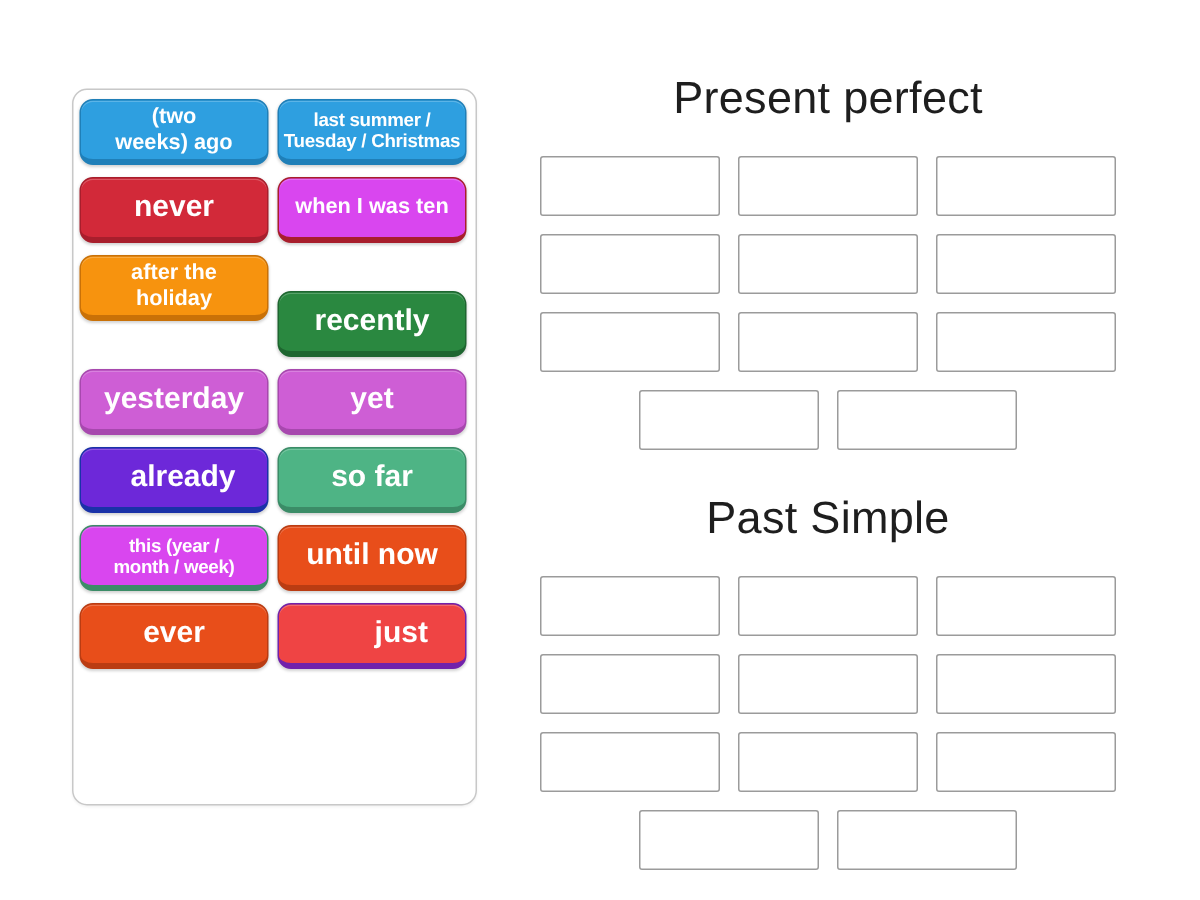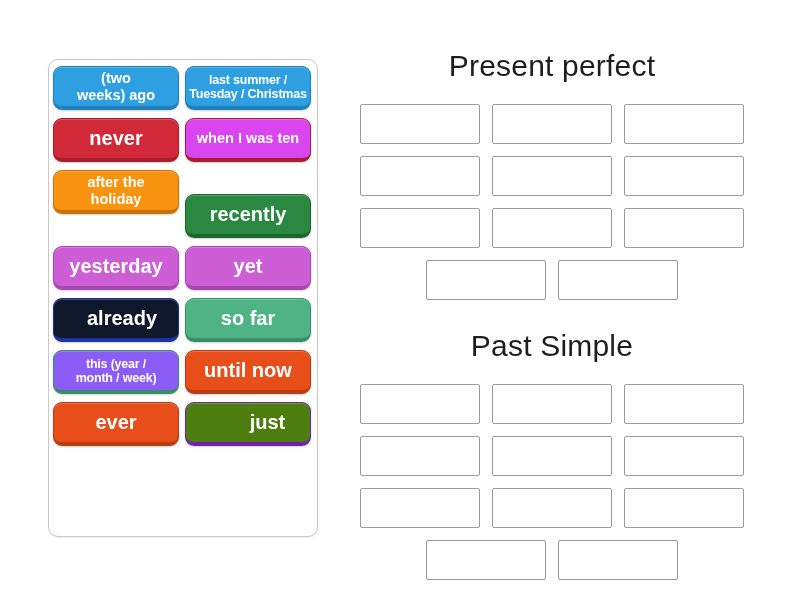--- a/index.html
+++ b/index.html
@@ -103,27 +103,27 @@
 weeks) ago</div>
       <div class="tile tile-sm" style="background-color: rgb(46, 159, 224); border-color: rgb(31, 127, 184);">last summer /
 Tuesday / Christmas</div>
       <div class="tile tile-lg" style="background-color: rgb(210, 41, 57); border-color: rgb(168, 30, 44);">never</div>
       <div class="tile tile-md" style="background-color: #d946ef; border-color: rgb(168, 30, 44);">when I was ten</div>
       <div class="tile tile-md" style="background-color: rgb(247, 147, 14); border-color: rgb(201, 113, 7);">after the
 holiday</div>
       <div class="tile tile-lg" style="background-color: rgb(42, 136, 64); border-color: rgb(30, 102, 48); margin-top: 24px;">recently</div>
       <div class="tile tile-lg" style="background-color: rgb(206, 94, 213); border-color: rgb(167, 72, 174);">yesterday</div>
       <div class="tile tile-lg" style="background-color: rgb(206, 94, 213); border-color: rgb(167, 72, 174);">yet</div>
-      <div class="tile tile-lg" style="background-color: #0f172a; border-color: rgb(26, 50, 168); padding-left: 14px;">already</div>
+      <div class="tile tile-lg" style="background-color: #6d28d9; border-color: rgb(26, 50, 168); padding-left: 14px;">already</div>
       <div class="tile tile-lg" style="background-color: rgb(78, 180, 133); border-color: rgb(59, 140, 103);">so far</div>
-      <div class="tile tile-sm" style="background-color: #8b5cf6; border-color: rgb(59, 140, 103);">this (year /
+      <div class="tile tile-sm" style="background-color: #d946ef; border-color: rgb(59, 140, 103);">this (year /
 month / week)</div>
       <div class="tile tile-lg" style="background-color: rgb(232, 78, 26); border-color: rgb(186, 60, 18);">until now</div>
       <div class="tile tile-lg" style="background-color: rgb(232, 78, 26); border-color: rgb(186, 60, 18);">ever</div>
-      <div class="tile tile-lg" style="background-color: #4d7c0f; border-color: rgb(113, 34, 171); padding-left: 41px;">just</div>
+      <div class="tile tile-lg" style="background-color: #ef4444; border-color: rgb(113, 34, 171); padding-left: 41px;">just</div>
     </div>
 
   <div class="groups-area">
     <section class="group">
       <h1 class="group-title">Present perfect</h1>
       <div class="slots">
           <div class="slot"></div>
           <div class="slot"></div>
           <div class="slot"></div>
           <div class="slot"></div>

